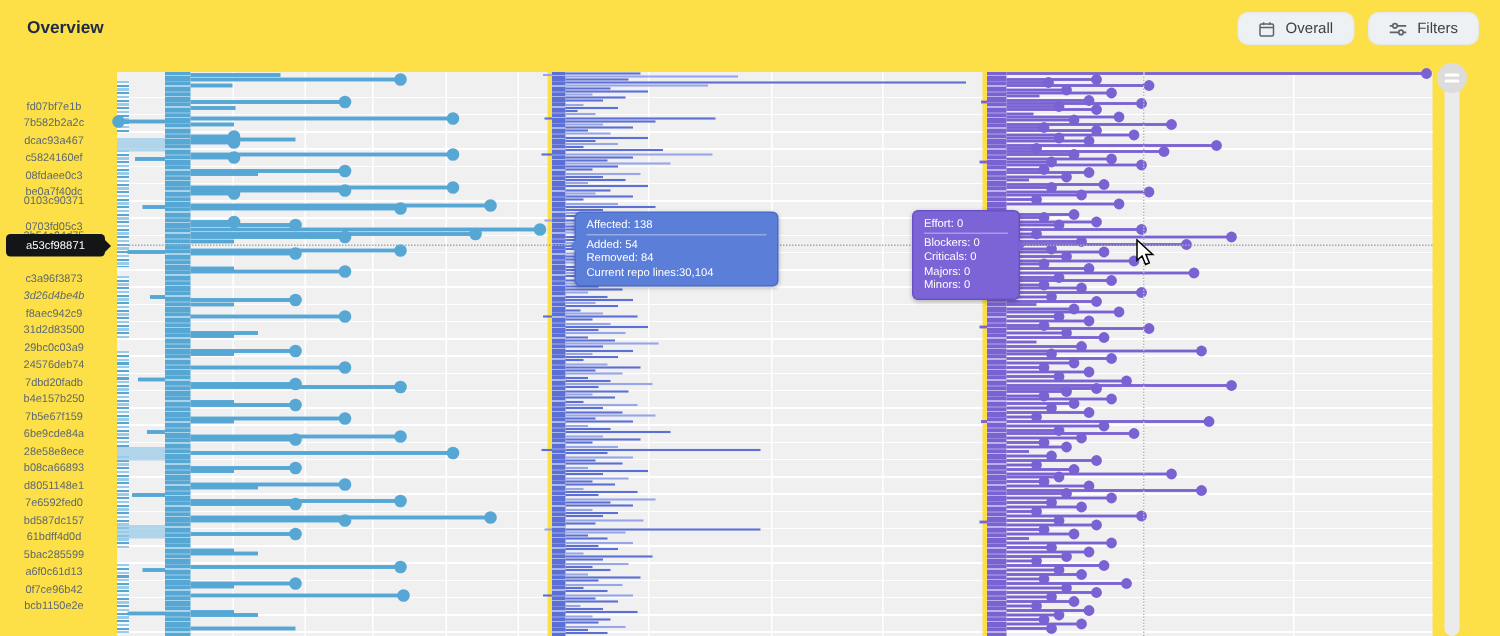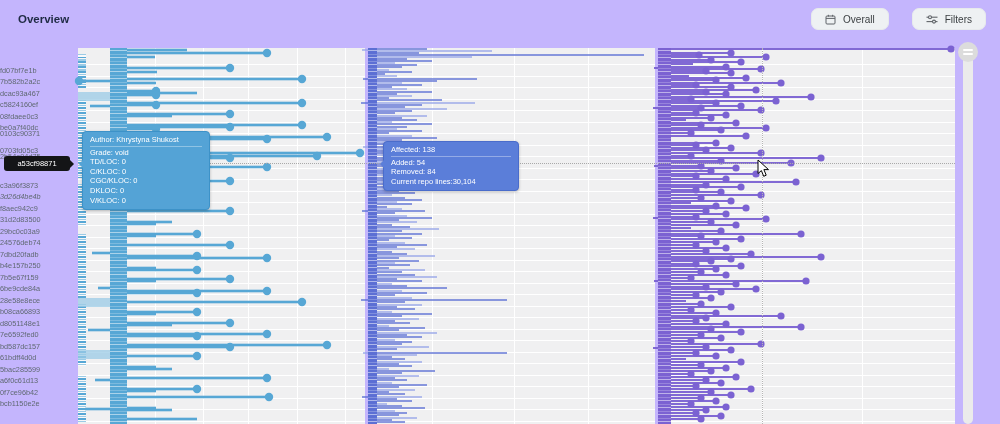--- a/index.html
+++ b/index.html
@@ -1,26 +1,26 @@
 <!DOCTYPE html>
 <html><head>
 <meta charset="utf-8">
 <style>
   html,body{margin:0;padding:0;background:#fff;}
-  .page{position:relative;width:1000px;height:424px;background:#c4b5fd;overflow:hidden;
+  .page{position:relative;width:1000px;height:424px;background:#fde047;overflow:hidden;
         font-family:"Liberation Sans",sans-serif;}
   .page-title{position:absolute;left:18px;top:13px;font-size:11.5px;font-weight:700;color:#1f2a44;}
   .header-buttons{position:absolute;right:14px;top:8px;display:flex;gap:9px;}
   .hbtn{display:inline-flex;align-items:center;gap:7px;height:22px;padding:0 13px;
         background:#eef1f3;border:1px solid #e7eaec;border-radius:7px;
-        font-size:10px;color:#3c4043;cursor:pointer;font-family:inherit;margin-left:14px;}
+        font-size:10px;color:#3c4043;cursor:pointer;font-family:inherit;}
   .hbtn svg{display:block;}
   
   .labels{position:absolute;left:0;top:48px;width:72px;height:376px;}
-  .hash-label{position:absolute;right:0;width:72px;text-align:left;font-size:7.3px;
+  .hash-label{position:absolute;right:0;width:72px;text-align:center;font-size:7.3px;
               color:#5f6972;line-height:10px;white-space:nowrap;}
   .panel{position:absolute;top:48px;height:376px;background:#f0f0f1;
          background-image:repeating-linear-gradient(to bottom,rgba(255,255,255,0) 0 10.5px,#ffffff 10.5px 11.5px);
          background-position:0 6px;}
   .vgrid{position:absolute;top:0;width:1px;height:376px;background:#fff;}
   .spine{position:absolute;top:0;height:376px;}
   .edge-seg{position:absolute;left:0;width:8px;}
   .panel svg{position:absolute;left:0;top:0;overflow:visible;}
   
   .cross-h{position:absolute;left:78px;top:163px;width:877px;height:0;
@@ -711,37 +711,35 @@
     </div>
 
   <div class="cross-h" style="top: 163px;"></div>
   <div class="cross-v" style="left: 762px;"></div>
 
   <div class="axis-callout">
     <span>a53cf98871</span>
     <span class="arrow"></span>
   </div>
 
-  <div class="tooltip" id="tt0" style="left: 82px; top: 131px; width: 112px; background: rgb(84, 163, 214); border: 1px solid rgb(61, 146, 200);">
-      <div class="tline first">Author: Khrystyna Shukost</div>
-      <div class="tline">Grade: void</div>
-      <div class="tline">TD/LOC: 0</div>
-      <div class="tline">C/KLOC: 0</div>
-      <div class="tline">CGC/KLOC: 0</div>
-      <div class="tline">DKLOC: 0</div>
-      <div class="tline">V/KLOC: 0</div>
-      <span class="tt-arrow" style="top: 28px; left: -8px; border-right-color: rgb(84, 163, 214);"></span>
-    </div>
   <div class="tooltip" id="tt1" style="left: 383px; top: 141px; width: 120px; background: rgb(91, 126, 217); border: 1px solid rgb(74, 108, 203);">
       <div class="tline first">Affected: 138</div>
       <div class="tline">Added: 54</div>
       <div class="tline">Removed: 84</div>
       <div class="tline">Current repo lines:30,104</div>
       <span class="tt-arrow" style="top: 18px; left: -8px; border-right-color: rgb(91, 126, 217);"></span>
     </div>
+  <div class="tooltip" id="tt2" style="left: 608px; top: 140px; width: 56px; background: rgb(125, 100, 214); border: 1px solid rgb(106, 80, 199);">
+      <div class="tline first">Effort: 0</div>
+      <div class="tline">Blockers: 0</div>
+      <div class="tline">Criticals: 0</div>
+      <div class="tline">Majors: 0</div>
+      <div class="tline">Minors: 0</div>
+      <span class="tt-arrow" style="top: 19px; right: -8px; border-left-color: rgb(125, 100, 214);"></span>
+    </div>
 
   <div class="sb-track"></div>
   <div class="sb-handle">
       <i></i>
       <i></i>
     </div>
 
   <div class="cursor" id="cursor" style="left: 757px; top: 159px;">
     <svg width="14" height="19" viewBox="0 0 14 19">
       <path d="M1 1 L1 14.5 L4.4 11.6 L6.7 17.3 L9.2 16.2 L6.9 10.6 L11.5 10.6 Z" fill="#ffffff" stroke="#000000" stroke-width="1"></path>

